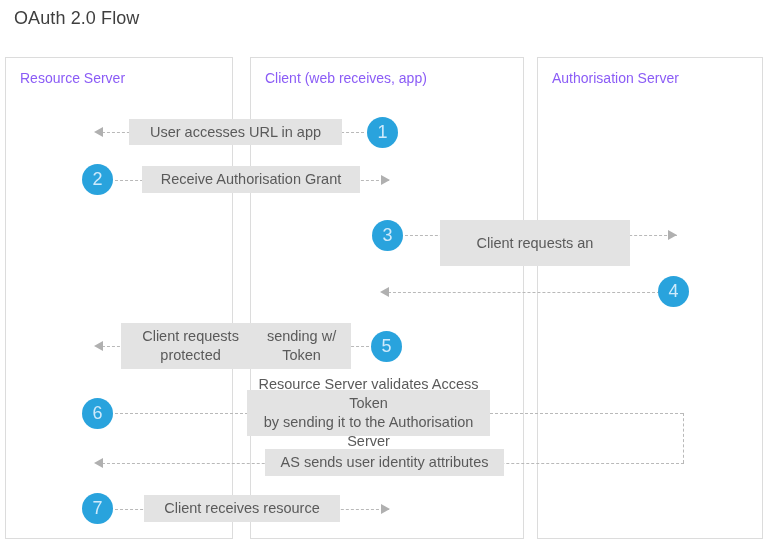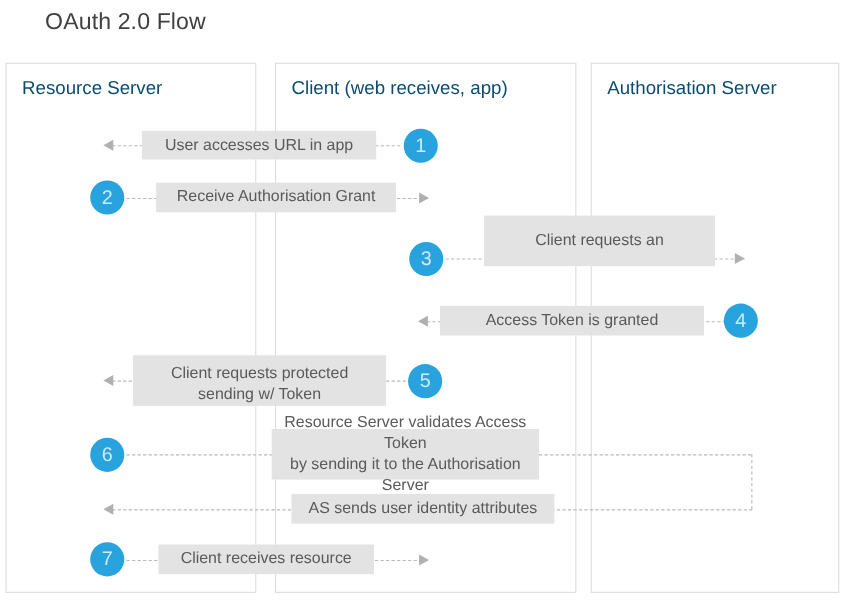--- a/index.html
+++ b/index.html
@@ -7,34 +7,34 @@
     width:768px;height:545px;
     background:#ffffff;
     font-family:"Liberation Sans", sans-serif;
     overflow:hidden;
   }
   #diagram{position:relative;width:768px;height:545px;}
 
   
   .title{
     position:absolute;left:14px;top:8px;
-    font-size:21px;color:#3f3f3f;
-    letter-spacing:.1px;white-space:nowrap;margin-left:27px;
+    font-size:18px;color:#3f3f3f;
+    letter-spacing:.1px;white-space:nowrap;
   }
 
   
   .lane{
     position:absolute;top:57px;height:482px;
     border:1px solid #dcdcdc;
     background:#ffffff;
     box-sizing:border-box;
   }
   .lane-title{
     position:absolute;top:12px;left:14px;
-    font-size:17px;color:#0c4a6e;white-space:nowrap;
+    font-size:14px;color:#8b5cf6;white-space:nowrap;
   }
 
   
   .hline{
     position:absolute;height:0;
     border-top:1.5px dashed #b9b9b9;
   }
   .vline{
     position:absolute;width:0;
     border-left:1.5px dashed #b9b9b9;
@@ -104,35 +104,32 @@
 
   <div class="hline" style="left:115px;top:180px;width:274px;"></div>
   <div class="arrow arrow-right" style="left:381px;top:175px;"></div>
   <div class="msg" style="left:142px;top:166px;width:218px;height:27px;">
     <span>Receive Authorisation Grant</span>
   </div>
   <div class="step" style="left:82px;top:164px;">2</div>
 
   <div class="hline" style="left:405px;top:235px;width:272px;"></div>
   <div class="arrow arrow-right" style="left:668px;top:230px;"></div>
-  <div class="msg" style="left:440px;top:196px;width:210px;height:46px;flex-direction:row;">
+  <div class="msg" style="left:440px;top:220px;width:190px;height:46px;flex-direction:row;">
     <span>Client requests an</span>
   </div>
   <div class="step" style="left:372px;top:220px;">3</div>
 
   <div class="hline" style="left:388px;top:292px;width:272px;"></div>
   <div class="arrow arrow-left" style="left:380px;top:287px;"></div>
-  <div class="msg" style="left:400px;top:278px;width:240px;height:27px;">
-    <span>Access Token is granted</span>
-  </div>
   <div class="step" style="left:658px;top:276px;">4</div>
 
   <div class="hline" style="left:102px;top:346px;width:272px;"></div>
   <div class="arrow arrow-left" style="left:94px;top:341px;"></div>
-  <div class="msg" style="left:121px;top:323px;width:230px;height:46px;flex-direction:column;justify-content:flex-end;">
+  <div class="msg" style="left:121px;top:323px;width:230px;height:46px;">
     <span>Client requests protected</span>
     <span>sending w/ Token</span>
   </div>
   <div class="step" style="left:371px;top:331px;">5</div>
 
   <div class="hline" style="left:115px;top:413px;width:568px;"></div>
   <div class="vline" style="left:683px;top:413px;height:50px;"></div>
   <div class="msg" style="left:247px;top:390px;width:243px;height:46px;flex-direction:column;">
     <span>Resource Server validates Access Token</span>
     <span>by sending it to the Authorisation Server</span>

